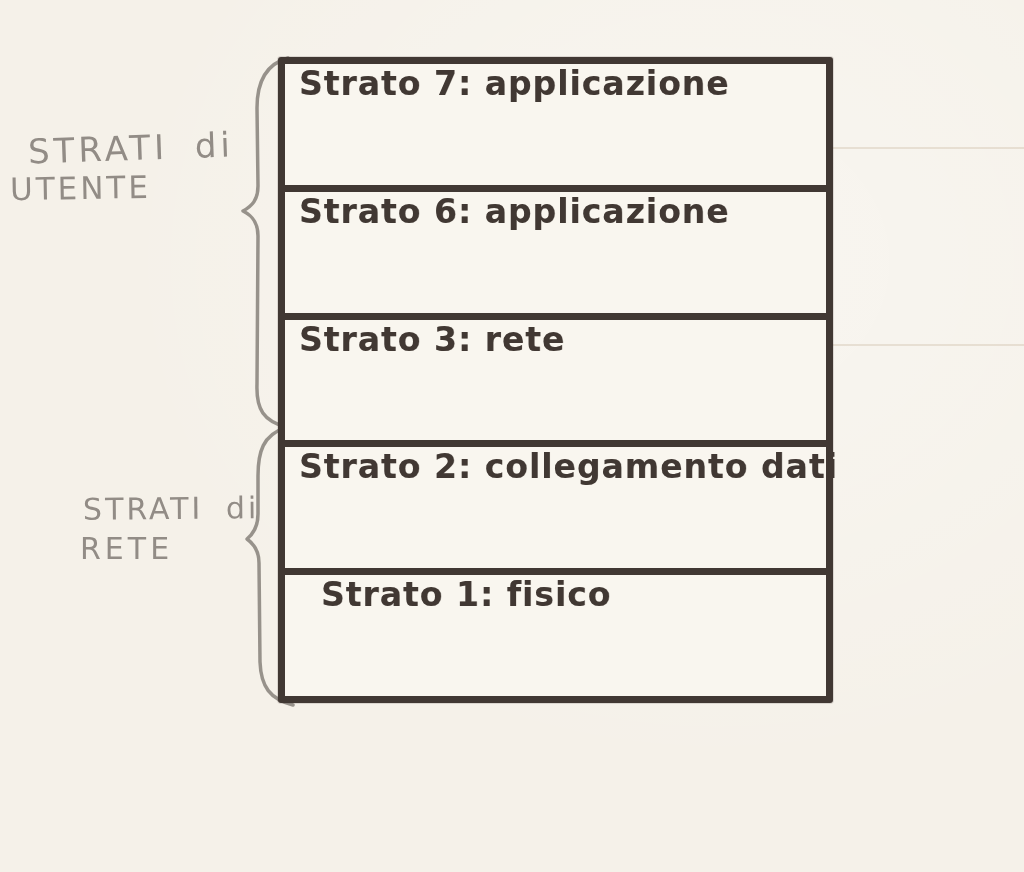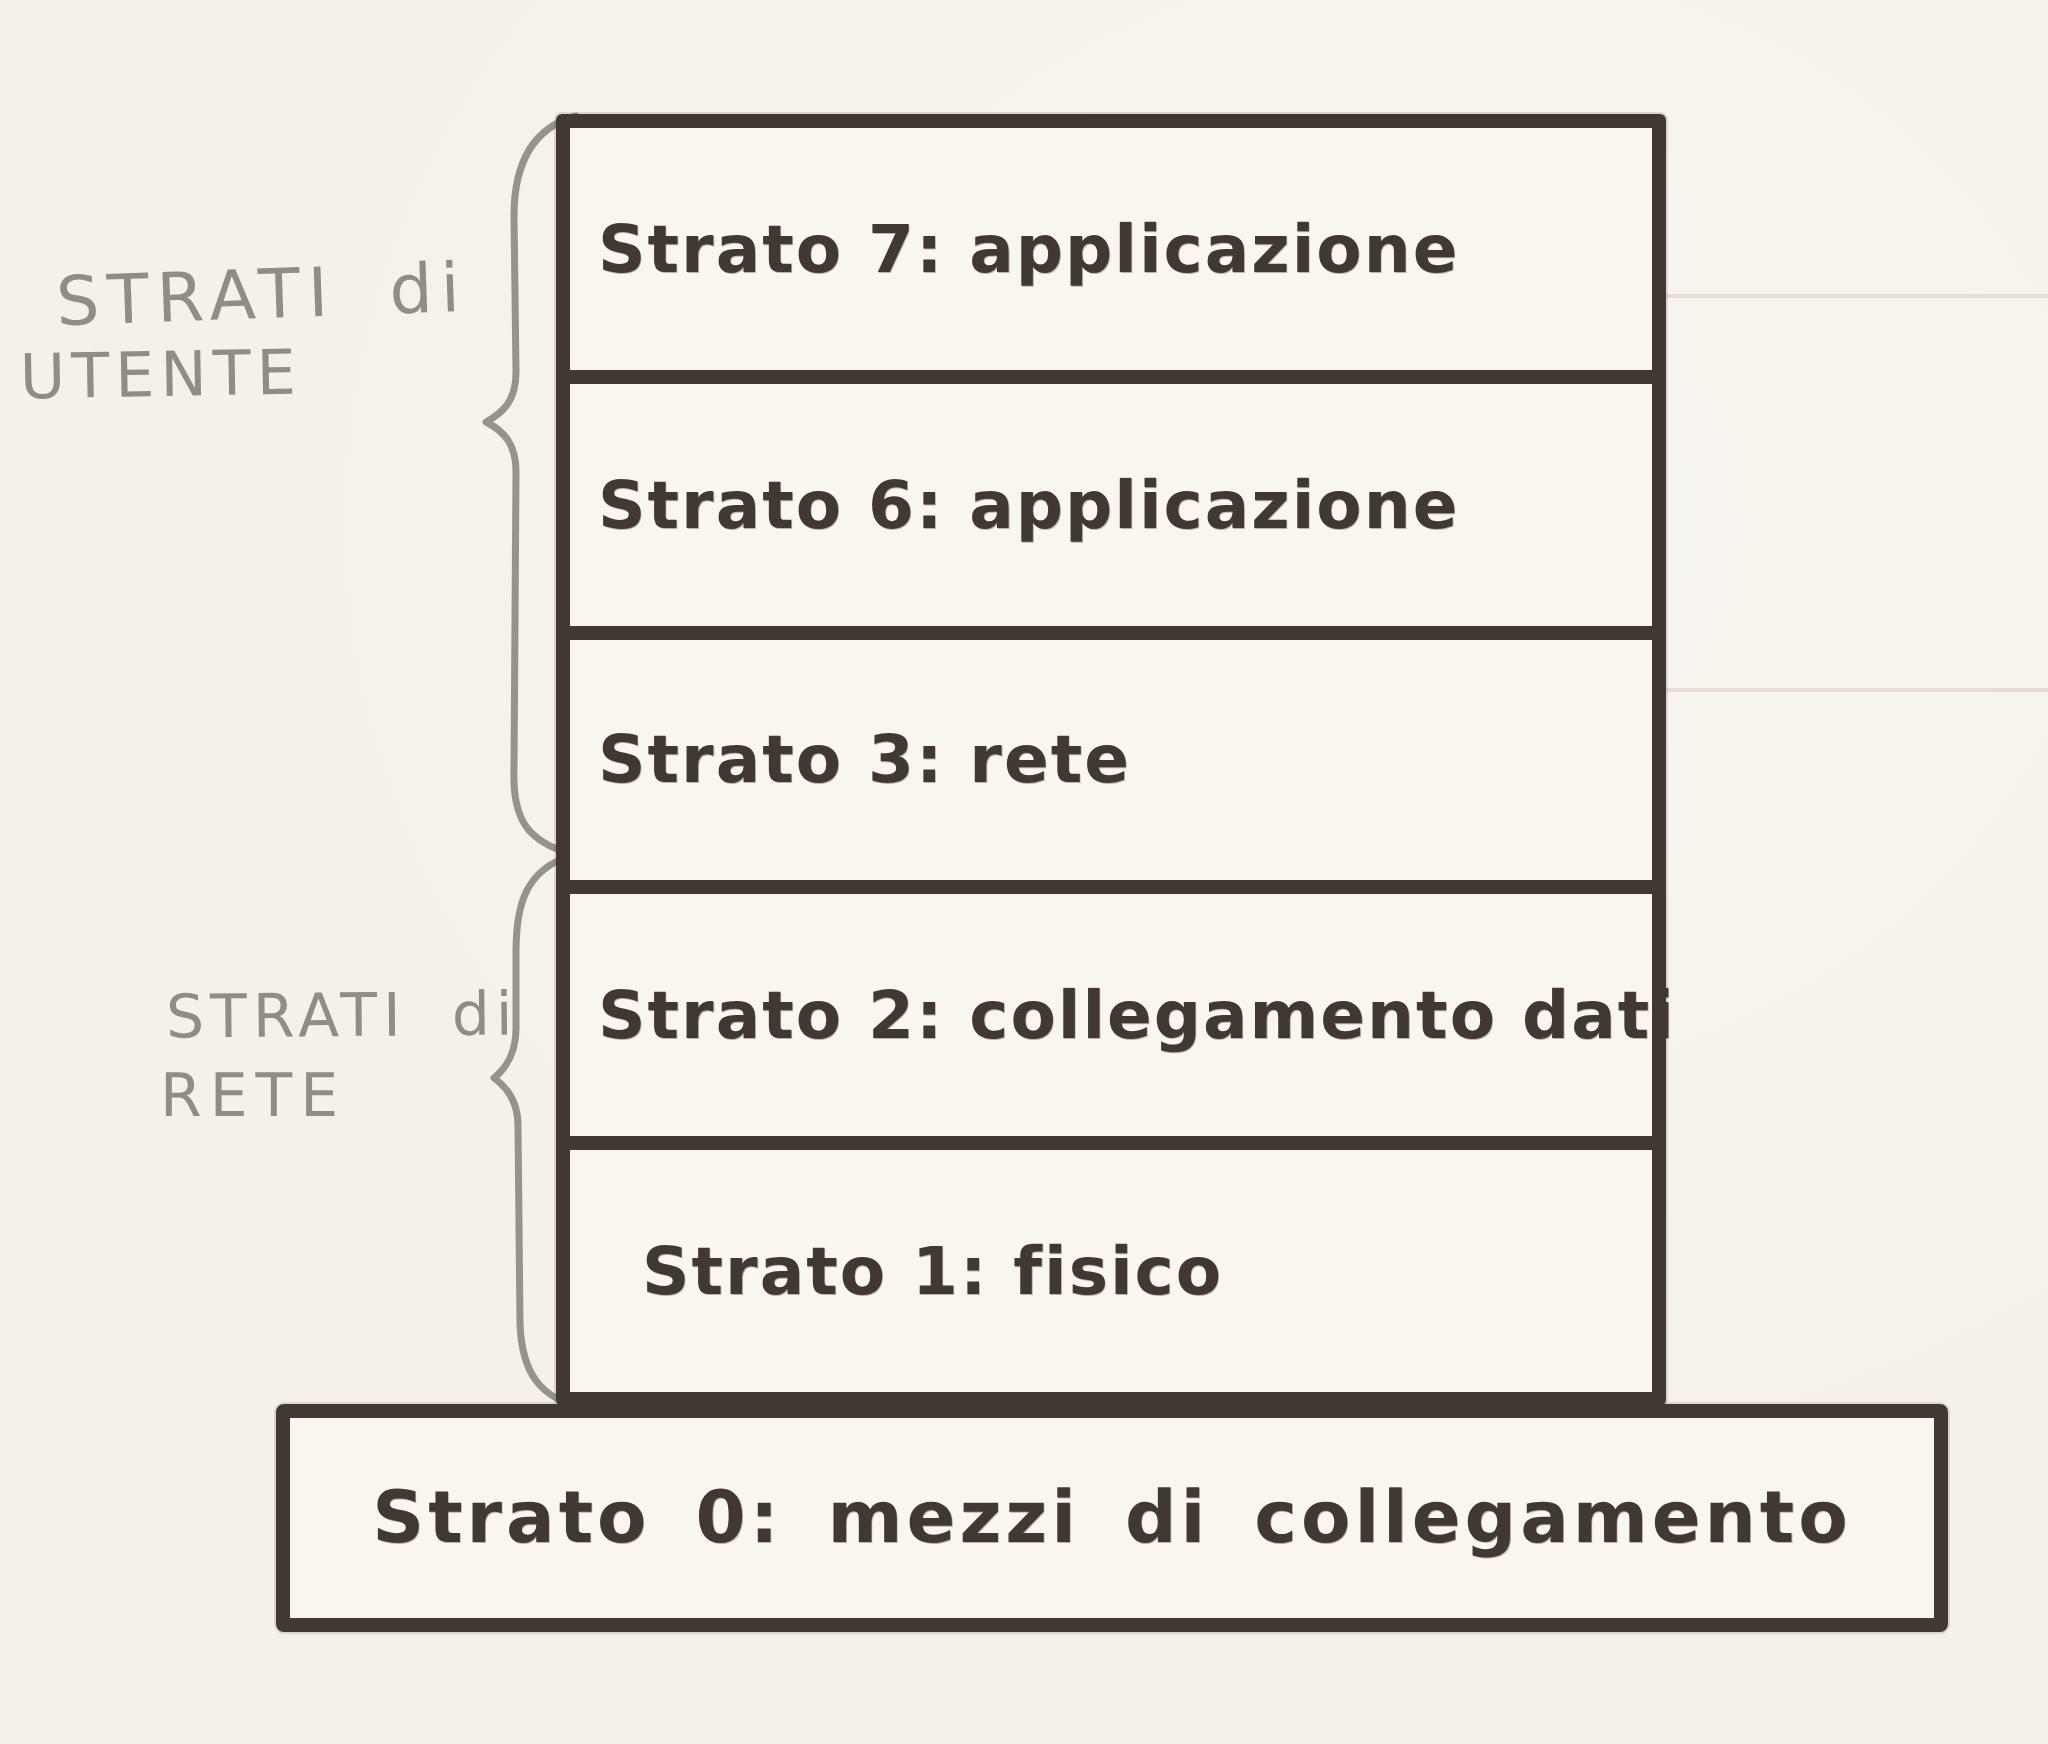--- a/index.html
+++ b/index.html
@@ -39,21 +39,20 @@
     border: 7px solid var(--color-ink);
     border-radius: 3px;
     background: var(--color-box_fill);
     display: flex;
     flex-direction: column;
     box-shadow: 0 0 0 1px rgba(65,56,51,0.15);
   }
   .layer-row {
     flex: 1;
     display: flex;
-    align-items: center;
     padding-left: 14px;
     border-bottom: 7px solid var(--color-ink);
     background: var(--color-box_fill);
   }
   .layer-row:last-child { border-bottom: none; padding-left: 36px; }
   .layer-label {
     font-size: 33px;
     font-weight: 700;
     letter-spacing: 1px;
     color: var(--color-ink);
@@ -145,17 +144,14 @@
       <span class="layer-label">Strato 3: rete</span>
     </div>
     <div class="layer-row">
       <span class="layer-label">Strato 2: collegamento dati</span>
     </div>
     <div class="layer-row">
       <span class="layer-label">Strato 1: fisico</span>
     </div>
   </div>
 
-  <div class="base-box">
-    <span class="base-label">Strato 0: mezzi di collegamento</span>
-  </div>
 
 </div>
 
 </body></html>

